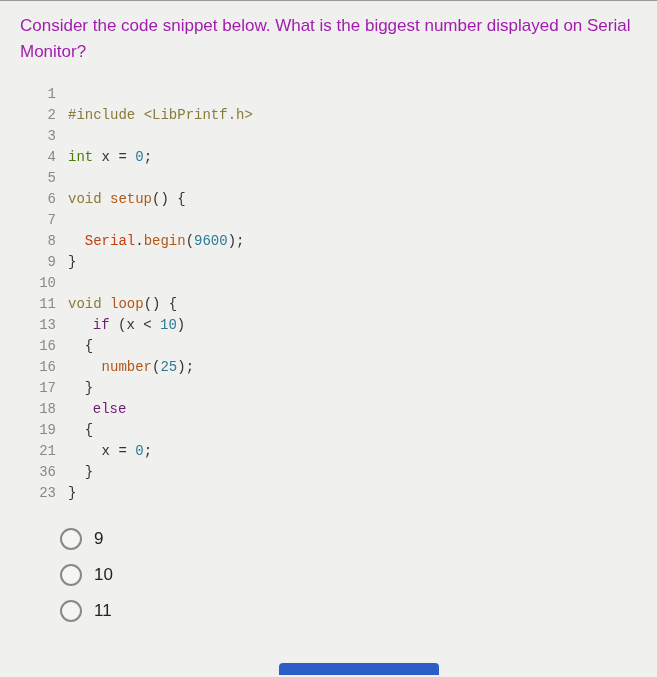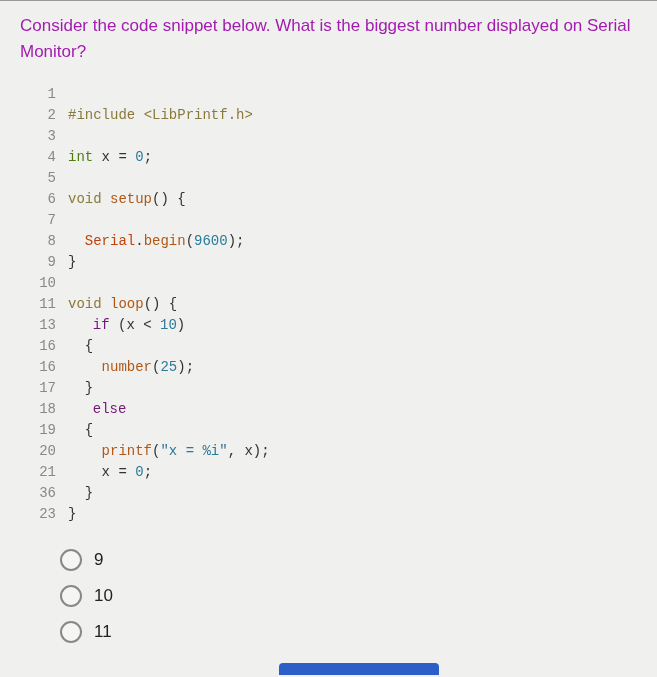--- a/index.html
+++ b/index.html
@@ -162,24 +162,20 @@
       </div>
       <div class="code-line">
         <span class="line-num">18</span>
         <span class="code-content"><span class="plain">  </span><span class="kw-ctrl">else</span></span>
       </div>
       <div class="code-line">
         <span class="line-num">19</span>
         <span class="code-content"><span class="plain">  {</span></span>
       </div>
       <div class="code-line">
-        <span class="line-num">20</span>
-        <span class="code-content"><span class="plain">    </span><span class="func">printf</span><span class="plain">(</span><span class="str">"x = %i"</span><span class="plain">, x);</span></span>
-      </div>
-      <div class="code-line">
         <span class="line-num">21</span>
         <span class="code-content"><span class="plain">    x = </span><span class="num">0</span><span class="plain">;</span></span>
       </div>
       <div class="code-line">
         <span class="line-num">36</span>
         <span class="code-content"><span class="plain">  }</span></span>
       </div>
       <div class="code-line">
         <span class="line-num">23</span>
         <span class="code-content"><span class="plain">}</span></span>

